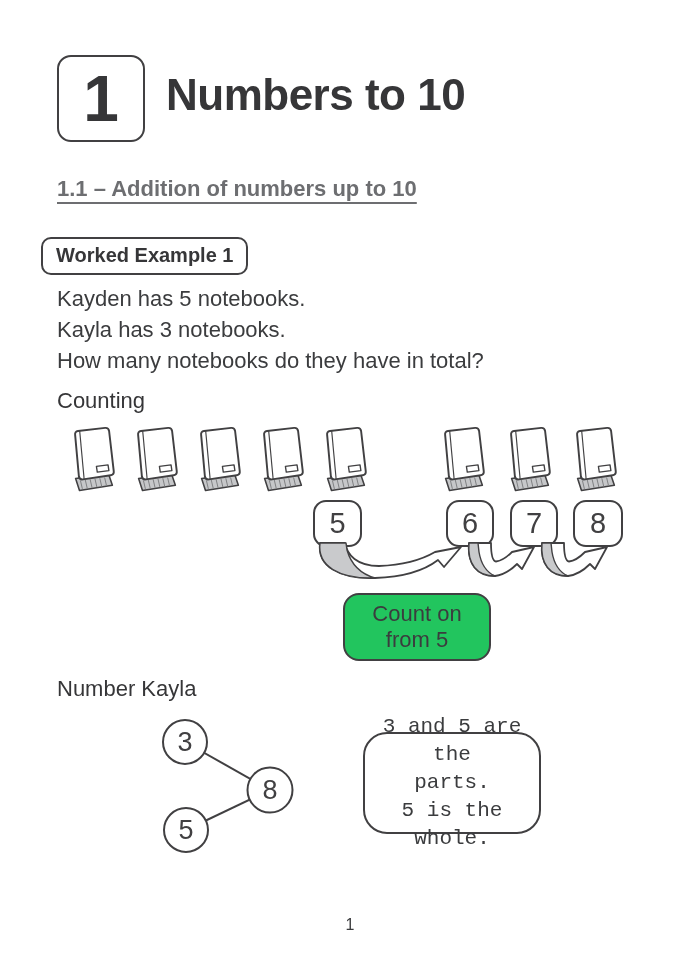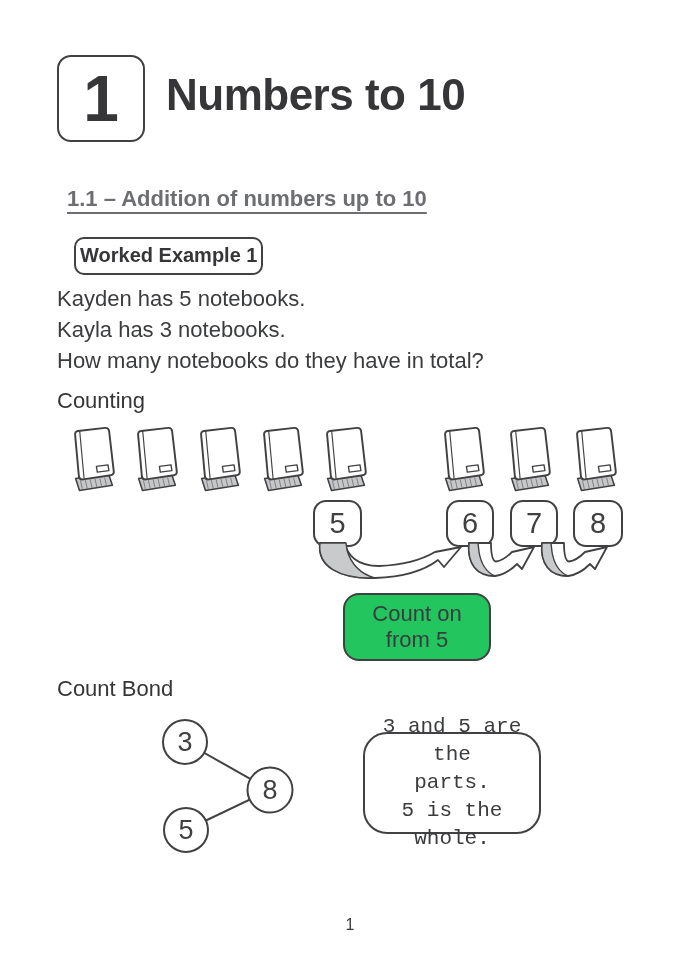--- a/index.html
+++ b/index.html
@@ -15,30 +15,30 @@
     display:flex; align-items:center; justify-content:center;
     font-size:64px; font-weight:bold; color:#363638;
   }
   .chapter-title {
     position:absolute; left:166px; top:70px; margin:0;
     font-size:44px; font-weight:bold; letter-spacing:-0.5px; color:#363638;
   }
 
   
   .section-heading {
-    position:absolute; left:57px; top:176px; margin:10px;
+    position:absolute; left:57px; top:176px; margin:0;
     font-size:22px; font-weight:bold; color:#6d6e71;
     text-decoration:underline; text-decoration-thickness:2px; text-underline-offset:6px;
   }
 
   
   .we-badge {
-    position:absolute; left:74px; top:237px;
+    position:absolute; left:41px; top:237px;
     border:2.2px solid #414042; border-radius:10px;
-    padding:5px 4px 6px; font-size:20px; font-weight:bold; color:#363638;
+    padding:5px 13px 6px; font-size:20px; font-weight:bold; color:#363638;
   }
 
   
   .problem { position:absolute; left:57px; top:283px; font-size:22px; line-height:31px; }
   .problem p { margin:0; }
 
   .sub-heading { position:absolute; margin:0; font-size:22px; font-weight:normal; color:#363638; }
   #counting-heading { left:57px; top:388px; }
   #bond-heading { left:57px; top:676px; }
 
@@ -208,21 +208,21 @@
 
     <path d="M247,1 C245,22 255,34 273,34 C282,33 289,28 295,22 L300,27 L312,5 L290,10 C284,16 279,19 274,19.5 C270,19 269,11 269,1 Z" fill="#ffffff" stroke="#414042" stroke-width="1.8" stroke-linejoin="round"></path>
     <path d="M247,1 C245,22 255,34 273,34 C264,30 259,22 257,10 L256,1 Z" fill="#c9cacc" stroke="#414042" stroke-width="1.4" stroke-linejoin="round"></path>
   </svg>
 
   <div class="callout">
     <span>Count on</span>
     <span>from 5</span>
   </div>
 
-  <h3 id="bond-heading" class="sub-heading">Count Bond</h3>
+  <h3 id="bond-heading" class="sub-heading">Number Kayla</h3>
 
   <svg class="bond-svg" width="170" height="150" viewBox="0 0 170 150">
     <line x1="35" y1="37" x2="120" y2="85" stroke="#414042" stroke-width="2"></line>
     <line x1="36" y1="125" x2="120" y2="85" stroke="#414042" stroke-width="2"></line>
     <circle cx="35" cy="37" r="22" fill="#ffffff" stroke="#414042" stroke-width="2"></circle>
     <circle cx="120" cy="85" r="22.5" fill="#ffffff" stroke="#414042" stroke-width="2"></circle>
     <circle cx="36" cy="125" r="22" fill="#ffffff" stroke="#414042" stroke-width="2"></circle>
     <text x="35" y="46" text-anchor="middle">3</text>
     <text x="120" y="94" text-anchor="middle">8</text>
     <text x="36" y="134" text-anchor="middle">5</text>

